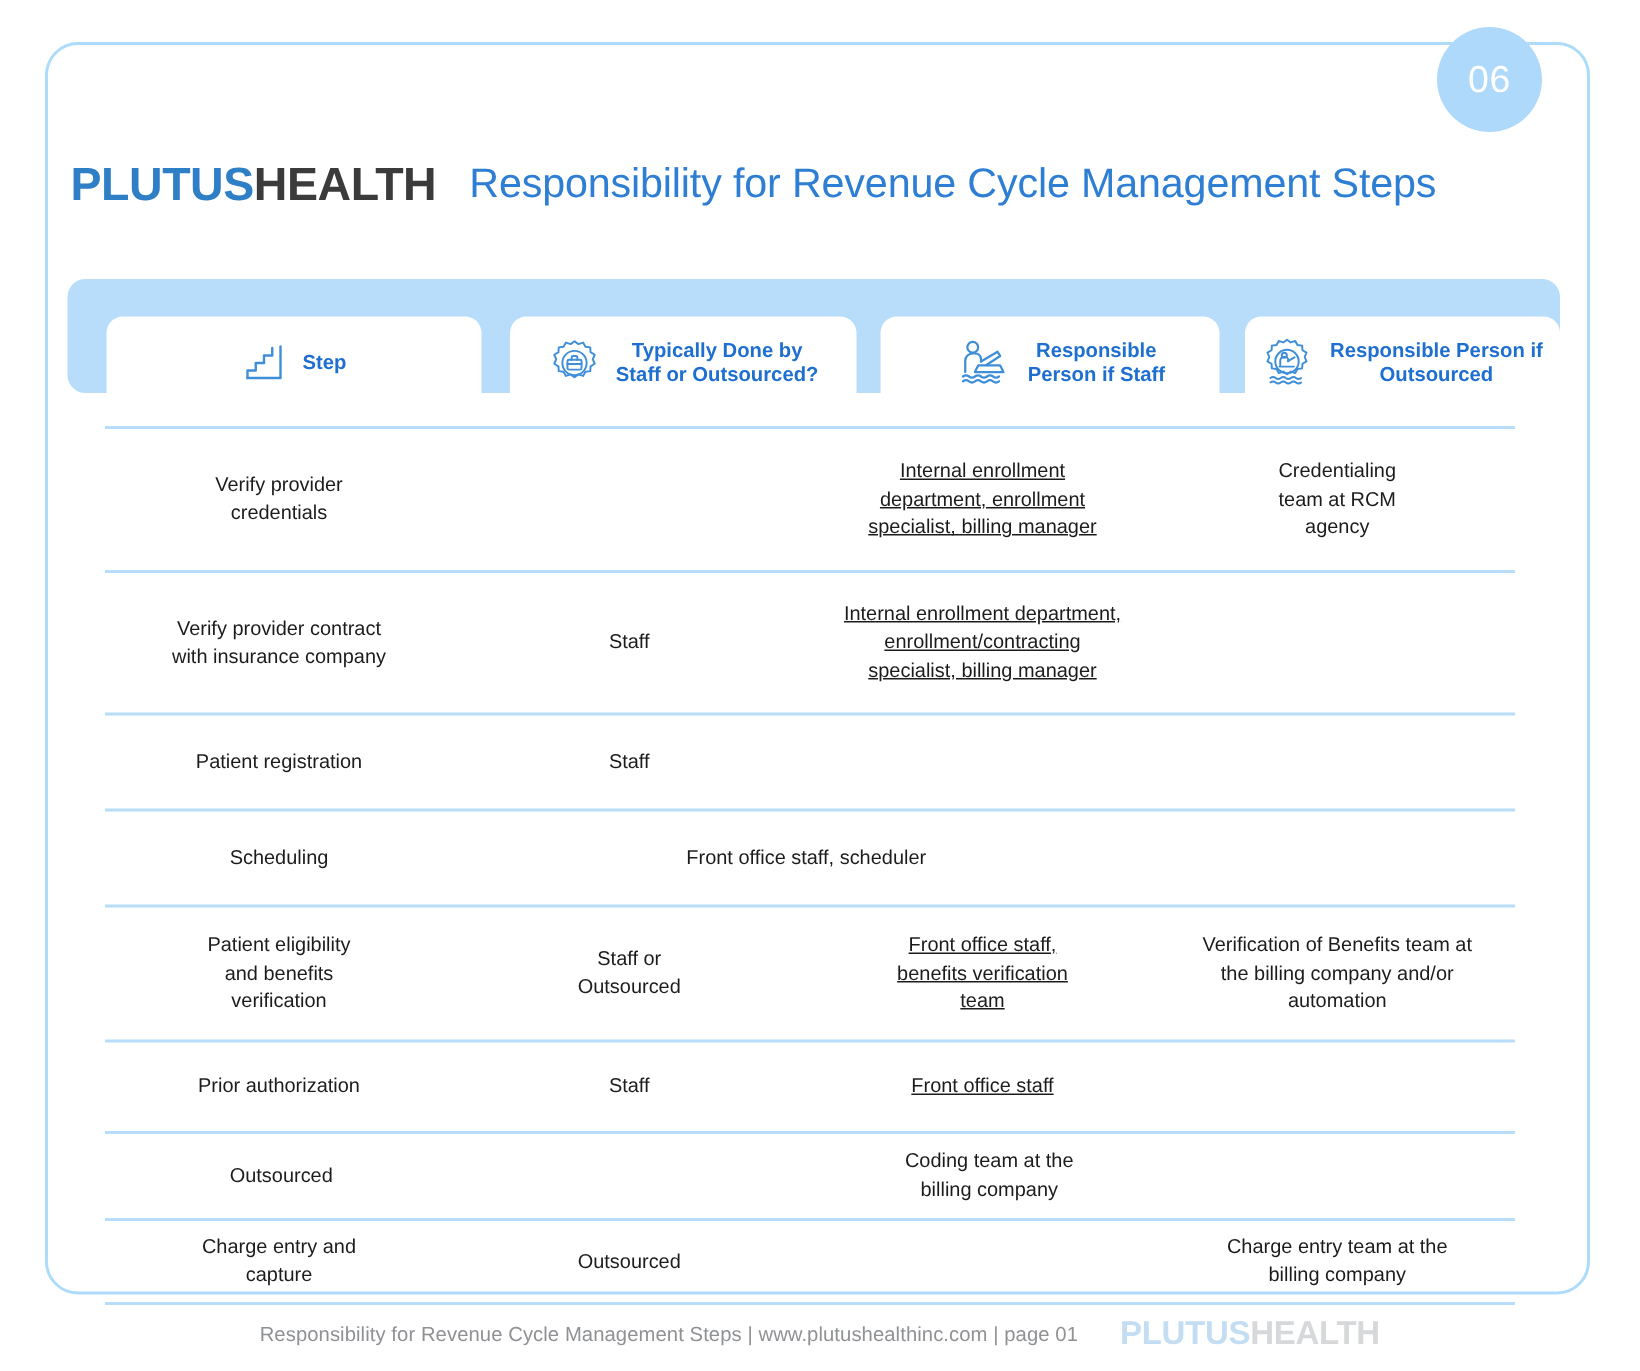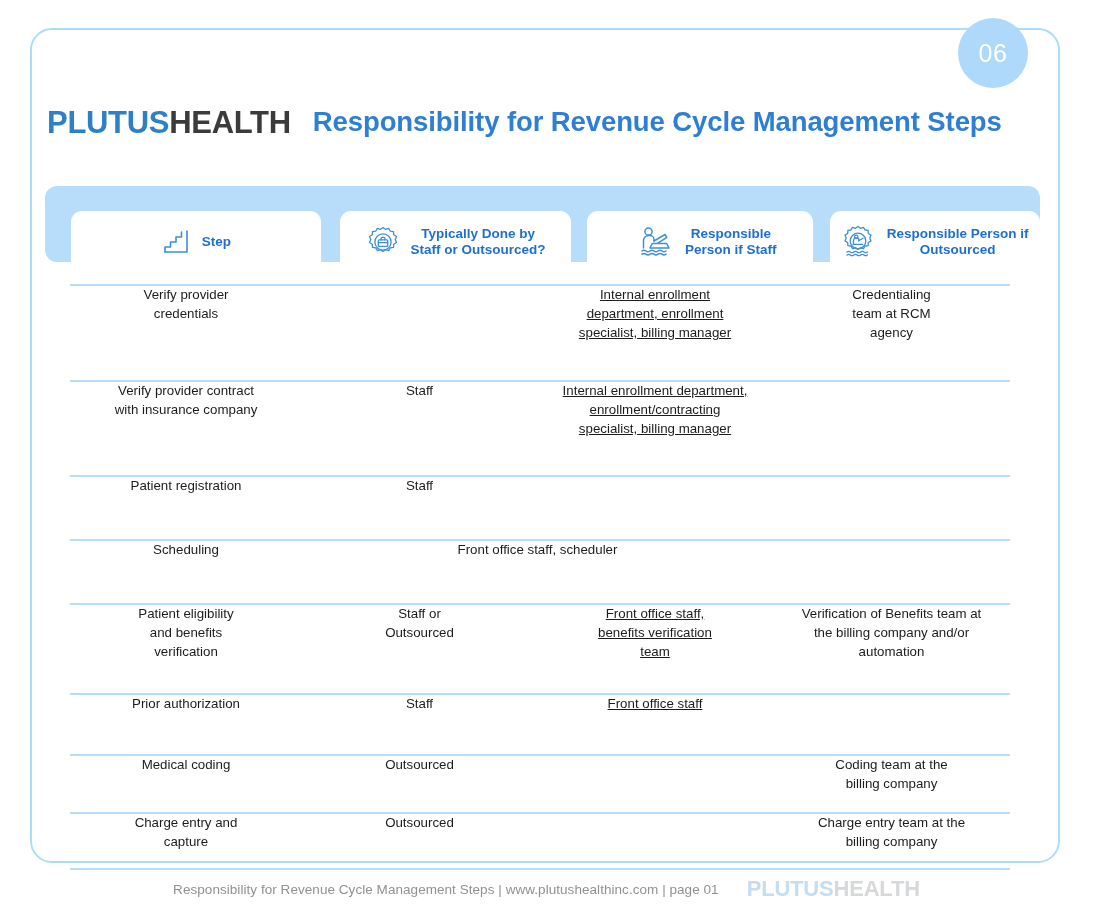--- a/index.html
+++ b/index.html
@@ -68,21 +68,21 @@
     font-size: 31px;
     font-weight: bold;
     letter-spacing: -0.3px;
     line-height: 1;
   }
   #logo .plutus { color: #2f7fc6; }
   #logo .health { color: #3b3b3b; }
   #page-title {
     margin-left: 22px;
     font-size: 27.5px;
-    font-weight: bold;
+    font-weight: normal;
     color: #2e7fd4;
     letter-spacing: -0.1px;
     line-height: 1;
   }
 
   
   #header-band {
     position: absolute;
     left: 45px;
     top: 186px;
@@ -133,20 +133,21 @@
   
   #table {
     position: absolute;
     left: 70px;
     top: 284px;
     width: 940px;
   }
   .row {
     position: relative;
     display: flex;
+    align-items: center;
     border-top: 2px solid #b8ddfb;
     box-sizing: border-box;
   }
   .row:last-child { border-bottom: 2px solid #b8ddfb; }
 
   .cell {
     font-size: 13.3px;
     color: #1c1c1c;
     line-height: 1.42;
     text-align: center;
@@ -317,21 +318,20 @@
     </div>
 
     <div class="row" style="height:61px">
       <div class="cell c0">Prior authorization</div>
       <div class="cell c1">Staff</div>
       <div class="cell c2">Front office staff</div>
       <div class="cell c3"></div>
     </div>
 
     <div class="row" style="height:58px">
-      <div class="cell c0">Medical coding</div>
       <div class="cell c1">Outsourced</div>
       <div class="cell c2"></div>
       <div class="cell c3">Coding team at the
 billing company</div>
     </div>
 
     <div class="row" style="height:58px">
       <div class="cell c0">Charge entry and
 capture</div>
       <div class="cell c1">Outsourced</div>

